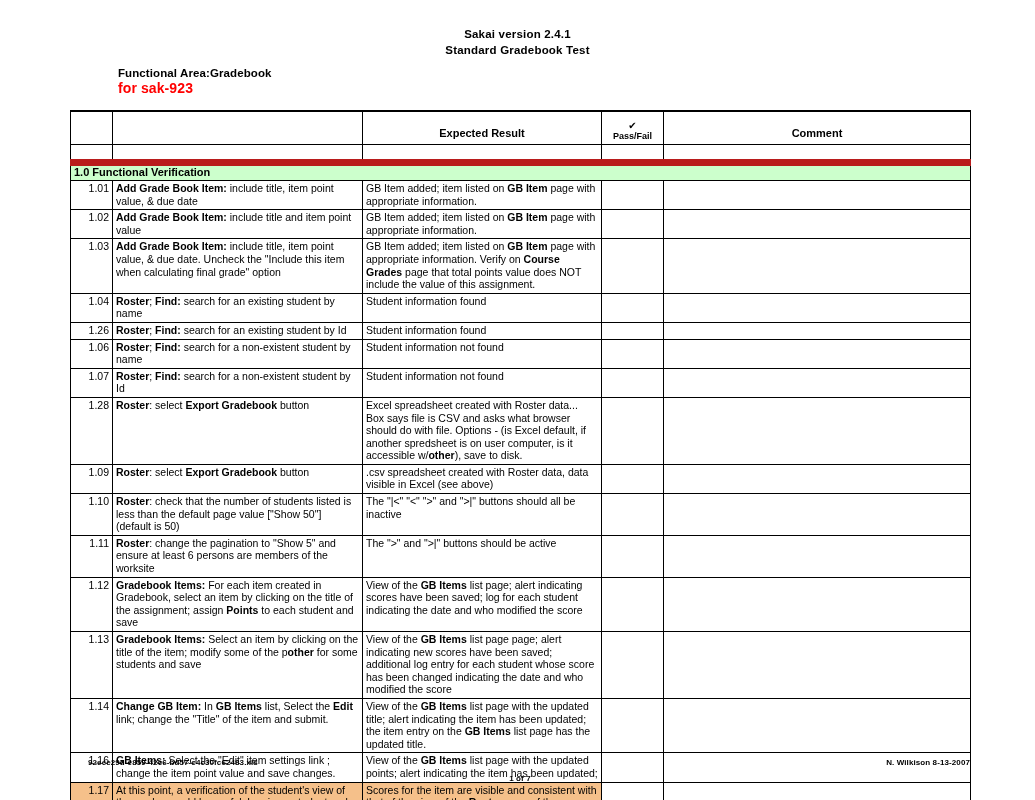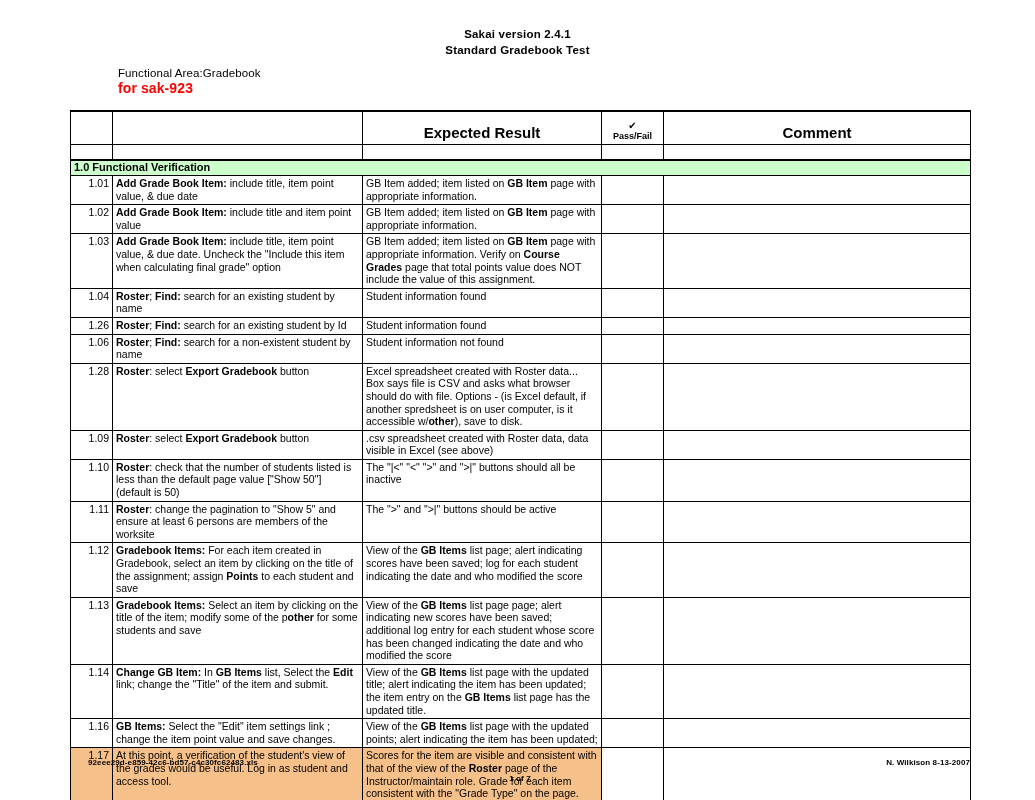--- a/index.html
+++ b/index.html
@@ -33,21 +33,21 @@
     line-height: 16px;
     letter-spacing: 0.2px;
   }
   .doc-title .line2 { display: block; }
 
   .func-area {
     position: absolute;
     left: 118px;
     top: 66px;
     font-size: 11.5px;
-    font-weight: normal;
+    font-weight: bold;
     line-height: 15px;
     letter-spacing: 0.1px;
   }
   .for-tag {
     position: absolute;
     left: 118px;
     top: 81px;
     font-size: 14px;
     font-weight: bold;
     color: #ff0000;
@@ -78,21 +78,21 @@
   col.c-exp   { width: 239px; }
   col.c-pf    { width: 62px; }
   col.c-cmt   { width: 307px; }
 
   
   tr.hdr td {
     height: 27px;
     vertical-align: bottom;
     text-align: center;
     font-weight: bold;
-    font-size: 15px;
+    font-size: 11px;
     padding-bottom: 4px;
     border-top: 2px solid #000;
     border-bottom: 1px solid #000;
   }
   tr.hdr td.pf {
     font-size: 9px;
     line-height: 10px;
     padding-bottom: 3px;
   }
   tr.hdr td.pf .check {
@@ -107,21 +107,21 @@
   tr.spacer td { height: 11px; border-bottom: 2px solid #000; }
 
   
   tr.section td {
     background: #ccffcc;
     font-weight: bold;
     font-size: 11px;
     height: 13px;
     padding-top: 0px;
     padding-bottom: 1px;
-    border-top: 1px solid #b91c1c;
+    border-top: 7px solid #b91c1c;
     border-bottom: 1px solid #000;
   }
 
   
   td.num {
     text-align: right;
     padding-right: 4px;
     border-right: 2px solid #000;
   }
   td.step { border-right: 2px solid #000; }
@@ -229,20 +229,27 @@
           <td class="cmt"></td>
         </tr>
         <tr class="row">
           <td class="num">1.06</td>
           <td class="step"><b>Roster</b>; <b>Find:</b> search for a non-existent student by name</td>
           <td class="exp">Student information not found</td>
           <td class="pfcell"></td>
           <td class="cmt"></td>
         </tr>
         <tr class="row">
+          <td class="num">1.07</td>
+          <td class="step"><b>Roster</b>; <b>Find:</b> search for a non-existent student by Id</td>
+          <td class="exp">Student information not found</td>
+          <td class="pfcell"></td>
+          <td class="cmt"></td>
+        </tr>
+        <tr class="row">
           <td class="num">1.28</td>
           <td class="step"><b>Roster</b>: select <b>Export Gradebook</b> button</td>
           <td class="exp">Excel spreadsheet created with Roster data...<br>Box says file is CSV and asks what browser should do with file.  Options - (is Excel default, if another spredsheet is on user computer, is it accessible w/<b>other</b>), save to disk.</td>
           <td class="pfcell"></td>
           <td class="cmt"></td>
         </tr>
         <tr class="row">
           <td class="num">1.09</td>
           <td class="step"><b>Roster</b>: select <b>Export Gradebook</b> button</td>
           <td class="exp">.csv spreadsheet created with Roster data, data visible in Excel (see above)</td>

